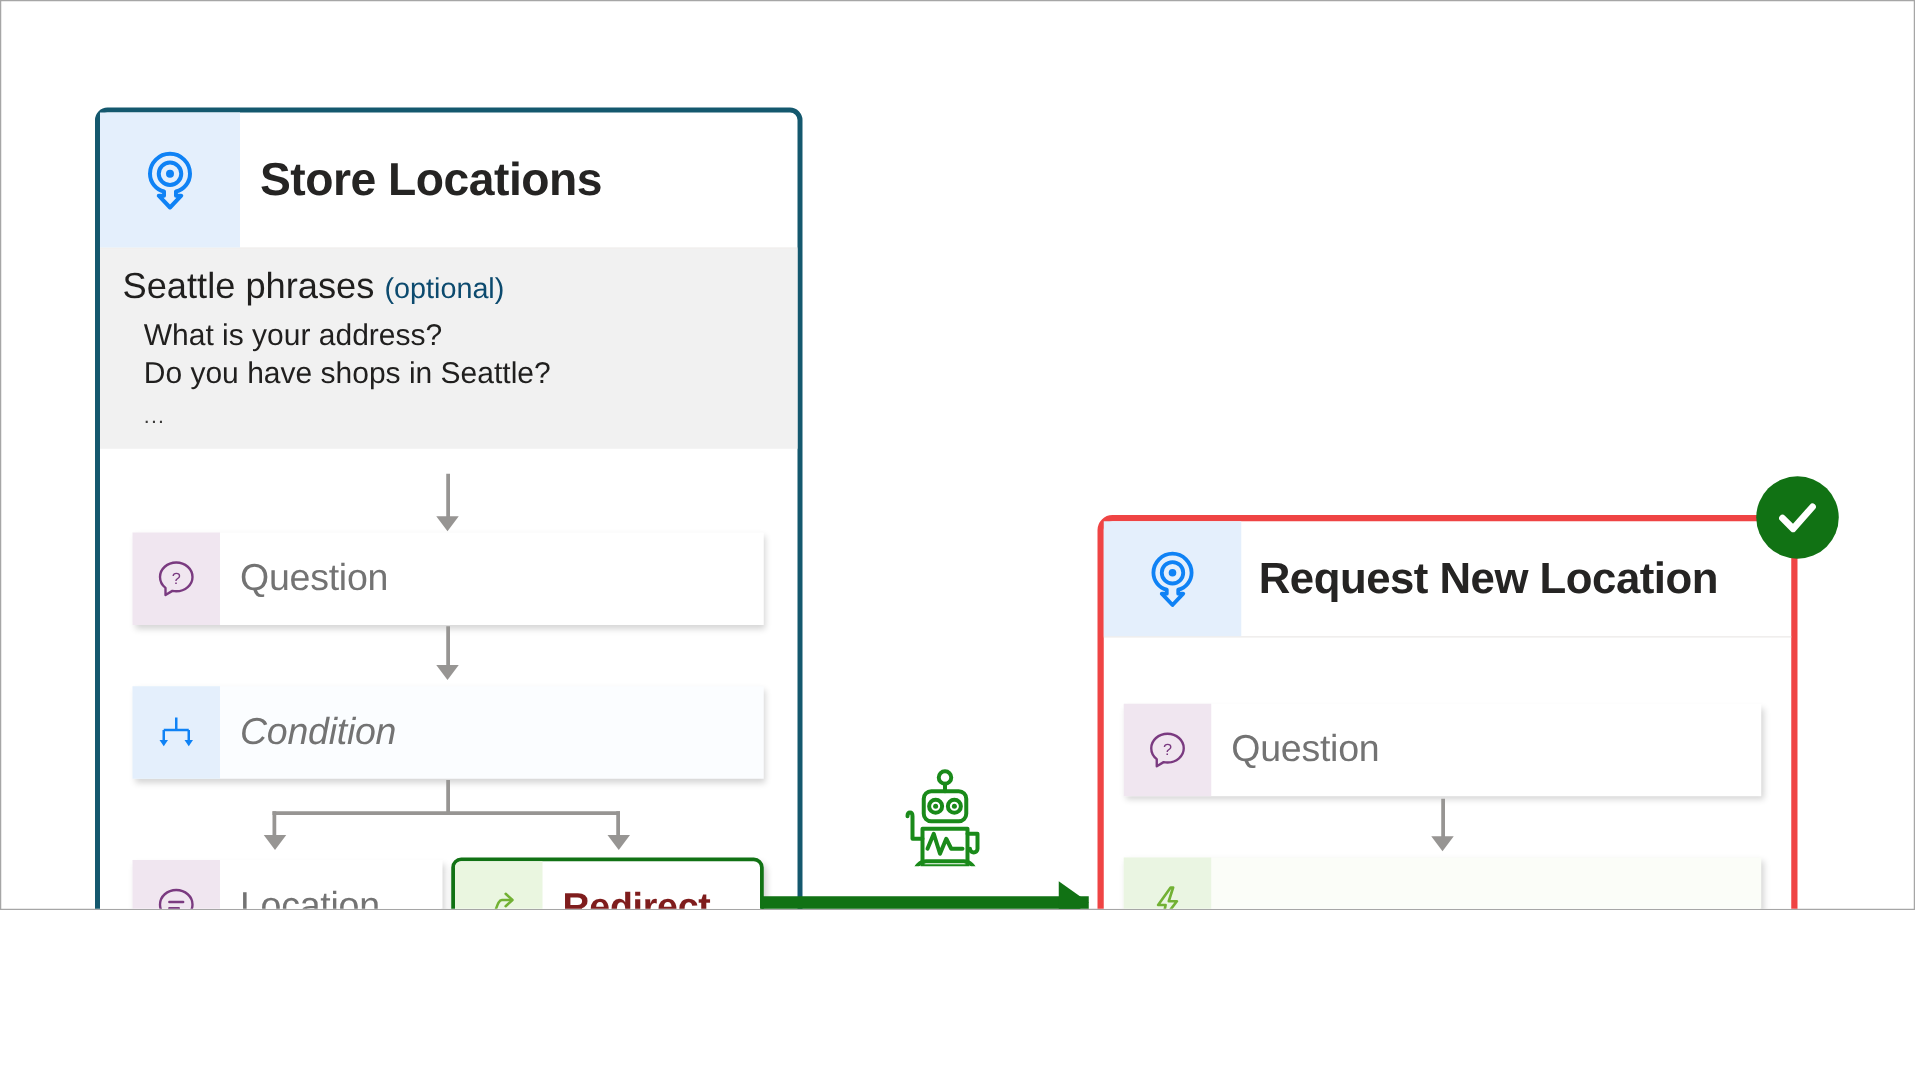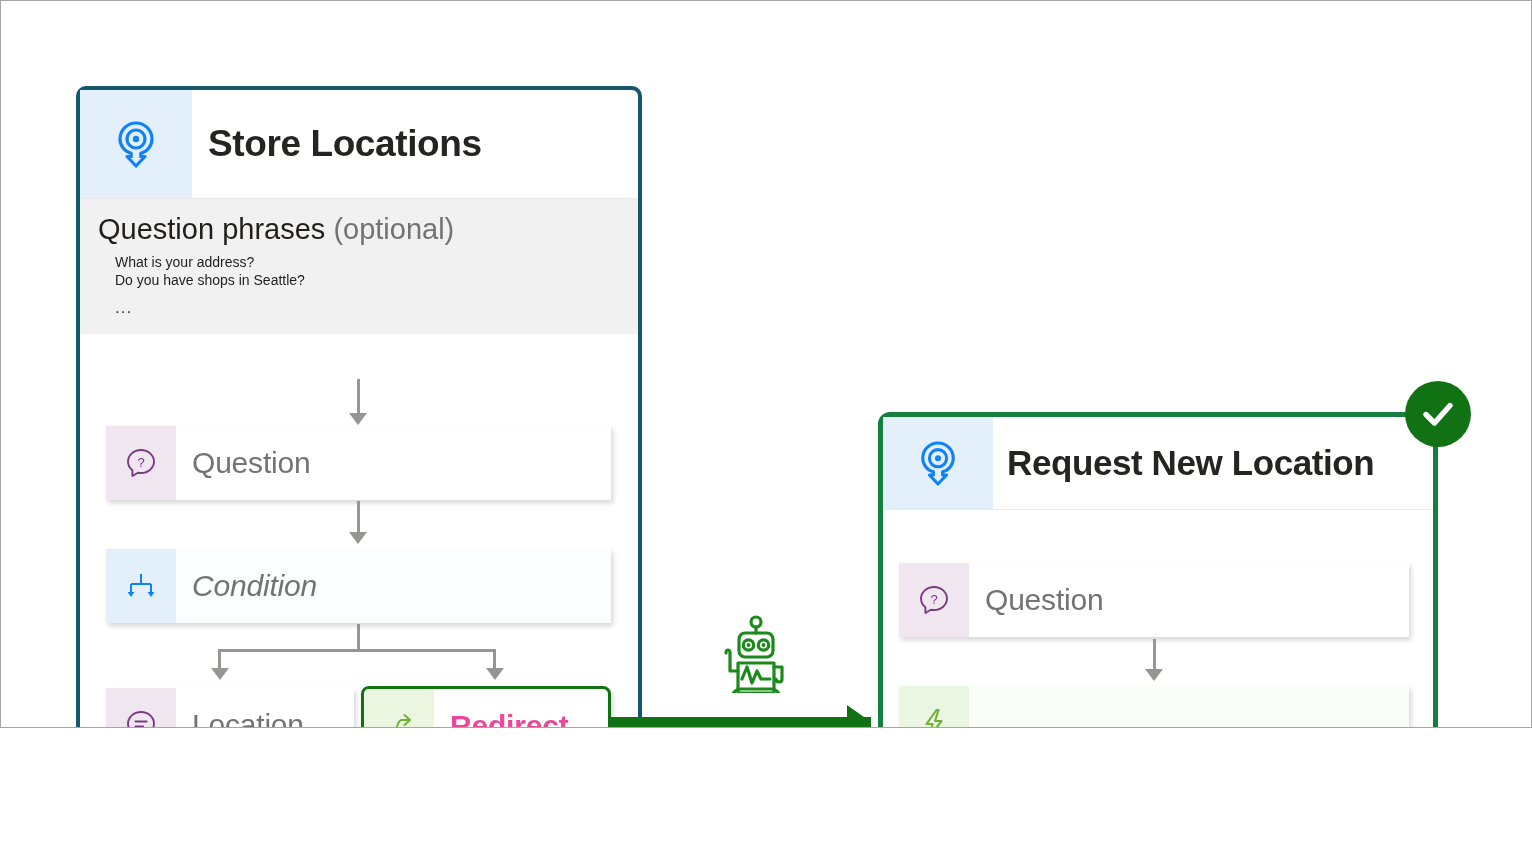--- a/index.html
+++ b/index.html
@@ -33,21 +33,21 @@
     top: 85px;
     width: 566px;
     height: 714px;
     border: 4px solid #14586e;
   }
   #topic-card-request {
     left: 877px;
     top: 411px;
     width: 560px;
     height: 388px;
-    border: 5px solid #15803d;
+    border: 5px solid #ef4444;
     border-radius: 12px;
   }
 
   
   .card-header {
     display: flex;
     align-items: stretch;
     height: 108px;
     border-bottom: 1px solid #ebe9e7;
   }
@@ -86,29 +86,29 @@
     background: #f1f1f1;
     padding: 14px 0 16px 18px;
   }
   .trigger-heading {
     font-size: 29px;
     color: #201f1e;
     line-height: 1.15;
     white-space: nowrap;
   }
   .trigger-heading .optional {
-    font-size: 29px;
-    color: #737373;
+    font-size: 23px;
+    color: #0c4a6e;
   }
   .trigger-list {
     margin-top: 8px;
     padding-left: 17px;
   }
   .trigger-list div {
-    font-size: 14px;
+    font-size: 24px;
     color: #201f1e;
     line-height: 1.24;
   }
   .trigger-list div.ellipsis {
     margin-top: 8px;
     font-size: 17px;
     color: #3b3a39;
     letter-spacing: 1px;
   }
 
@@ -150,21 +150,21 @@
     background: #ffffff;
     box-shadow: 2px 4px 5px rgba(0,0,0,0.18);
   }
   .node.selected .node-icon {
     background: #eaf6e0;
     border-radius: 5px 0 0 5px;
   }
   .node.selected .node-label {
     font-size: 30px;
     font-weight: bold;
-    color: #ec4899;
+    color: #7f1d1d;
   }
 
   
   #node-question-left  { left: 105px; top: 425px; width: 505px; }
   #node-condition-left { left: 105px; top: 548px; width: 505px; }
   #node-message-left   { left: 105px; top: 687px; width: 248px; }
   #node-redirect-left  { left: 360px; top: 685px; width: 250px; height: 80px; }
 
   
   #node-question-right { left: 898px; top: 562px; width: 510px; }
@@ -235,21 +235,21 @@
           <path d="M22 4 C13.2 4 6 11.2 6 20 C6 27 11 32.8 17.2 34.2 L17.2 37.5 L13 37.5 L22 47 L31 37.5 L26.8 37.5 L26.8 34.2 C33 32.8 38 27 38 20 C38 11.2 30.8 4 22 4 Z" fill="none" stroke="#0f82f5" stroke-width="3.2" stroke-linejoin="round"></path>
           <circle cx="22" cy="20" r="9" fill="none" stroke="#0f82f5" stroke-width="3.2"></circle>
           <circle cx="22" cy="20" r="3.2" fill="#0f82f5"></circle>
         </svg>
       </div>
       <div class="card-title">Store Locations</div>
     </div>
 
     <div class="trigger-block">
       <div class="trigger-heading">
-        <span>Question phrases</span>
+        <span>Seattle phrases</span>
         <span class="optional">(optional)</span>
       </div>
       <div class="trigger-list">
         <div>What is your address?</div>
         <div>Do you have shops in Seattle?</div>
         <div class="ellipsis">...</div>
       </div>
     </div>
   </div>
 

